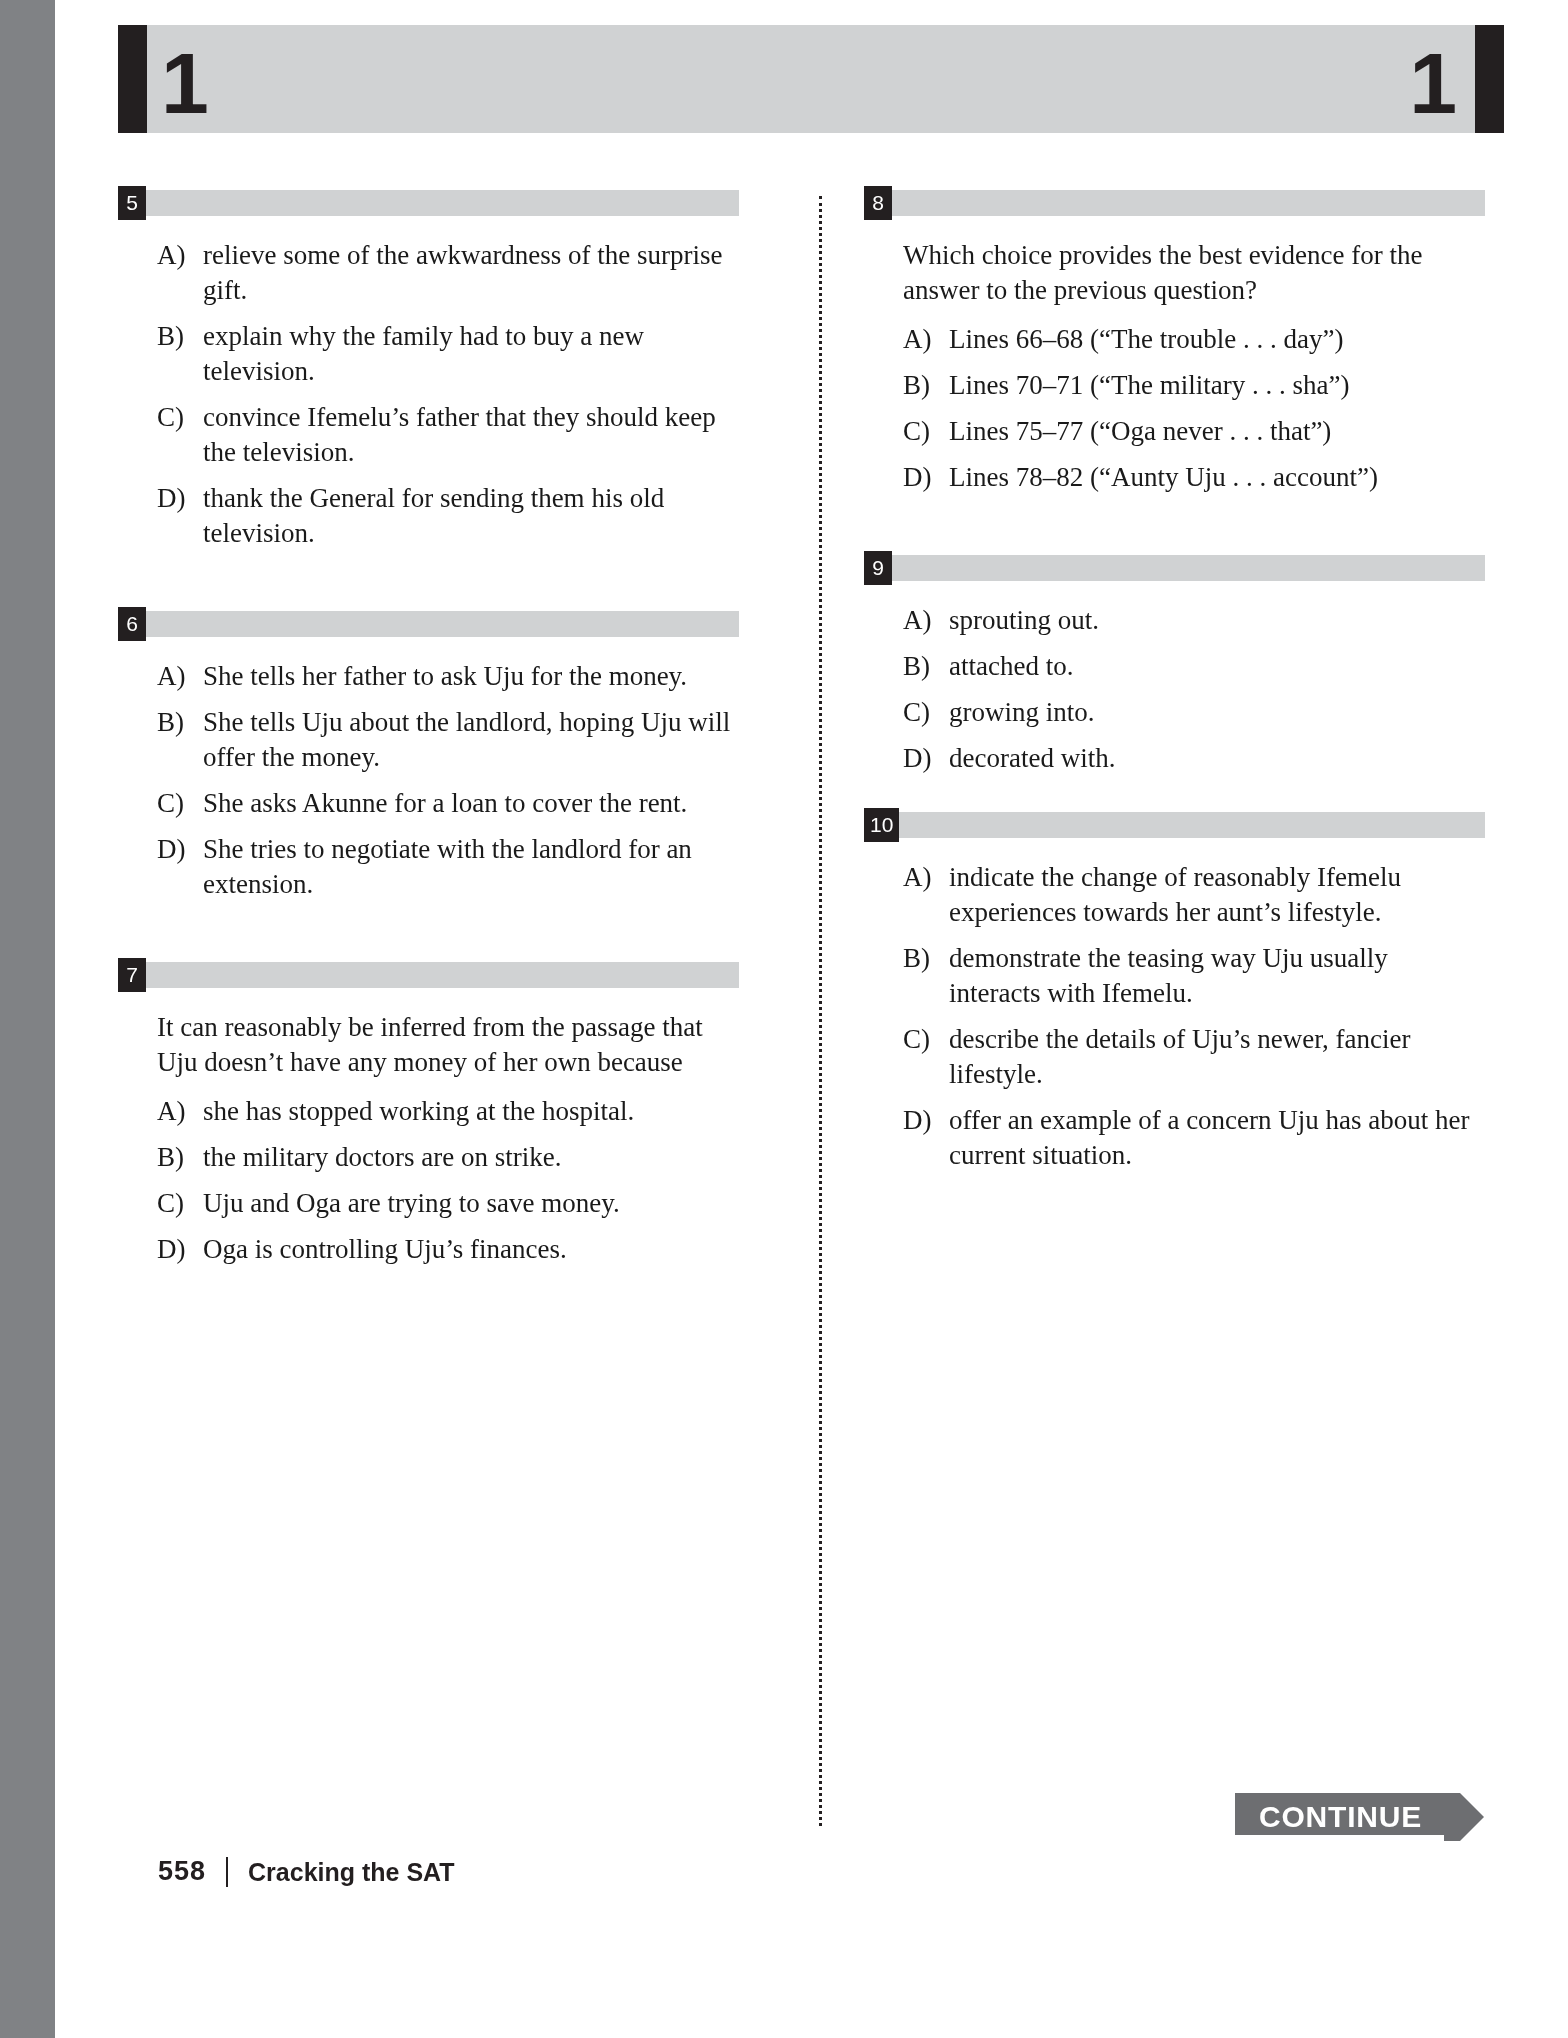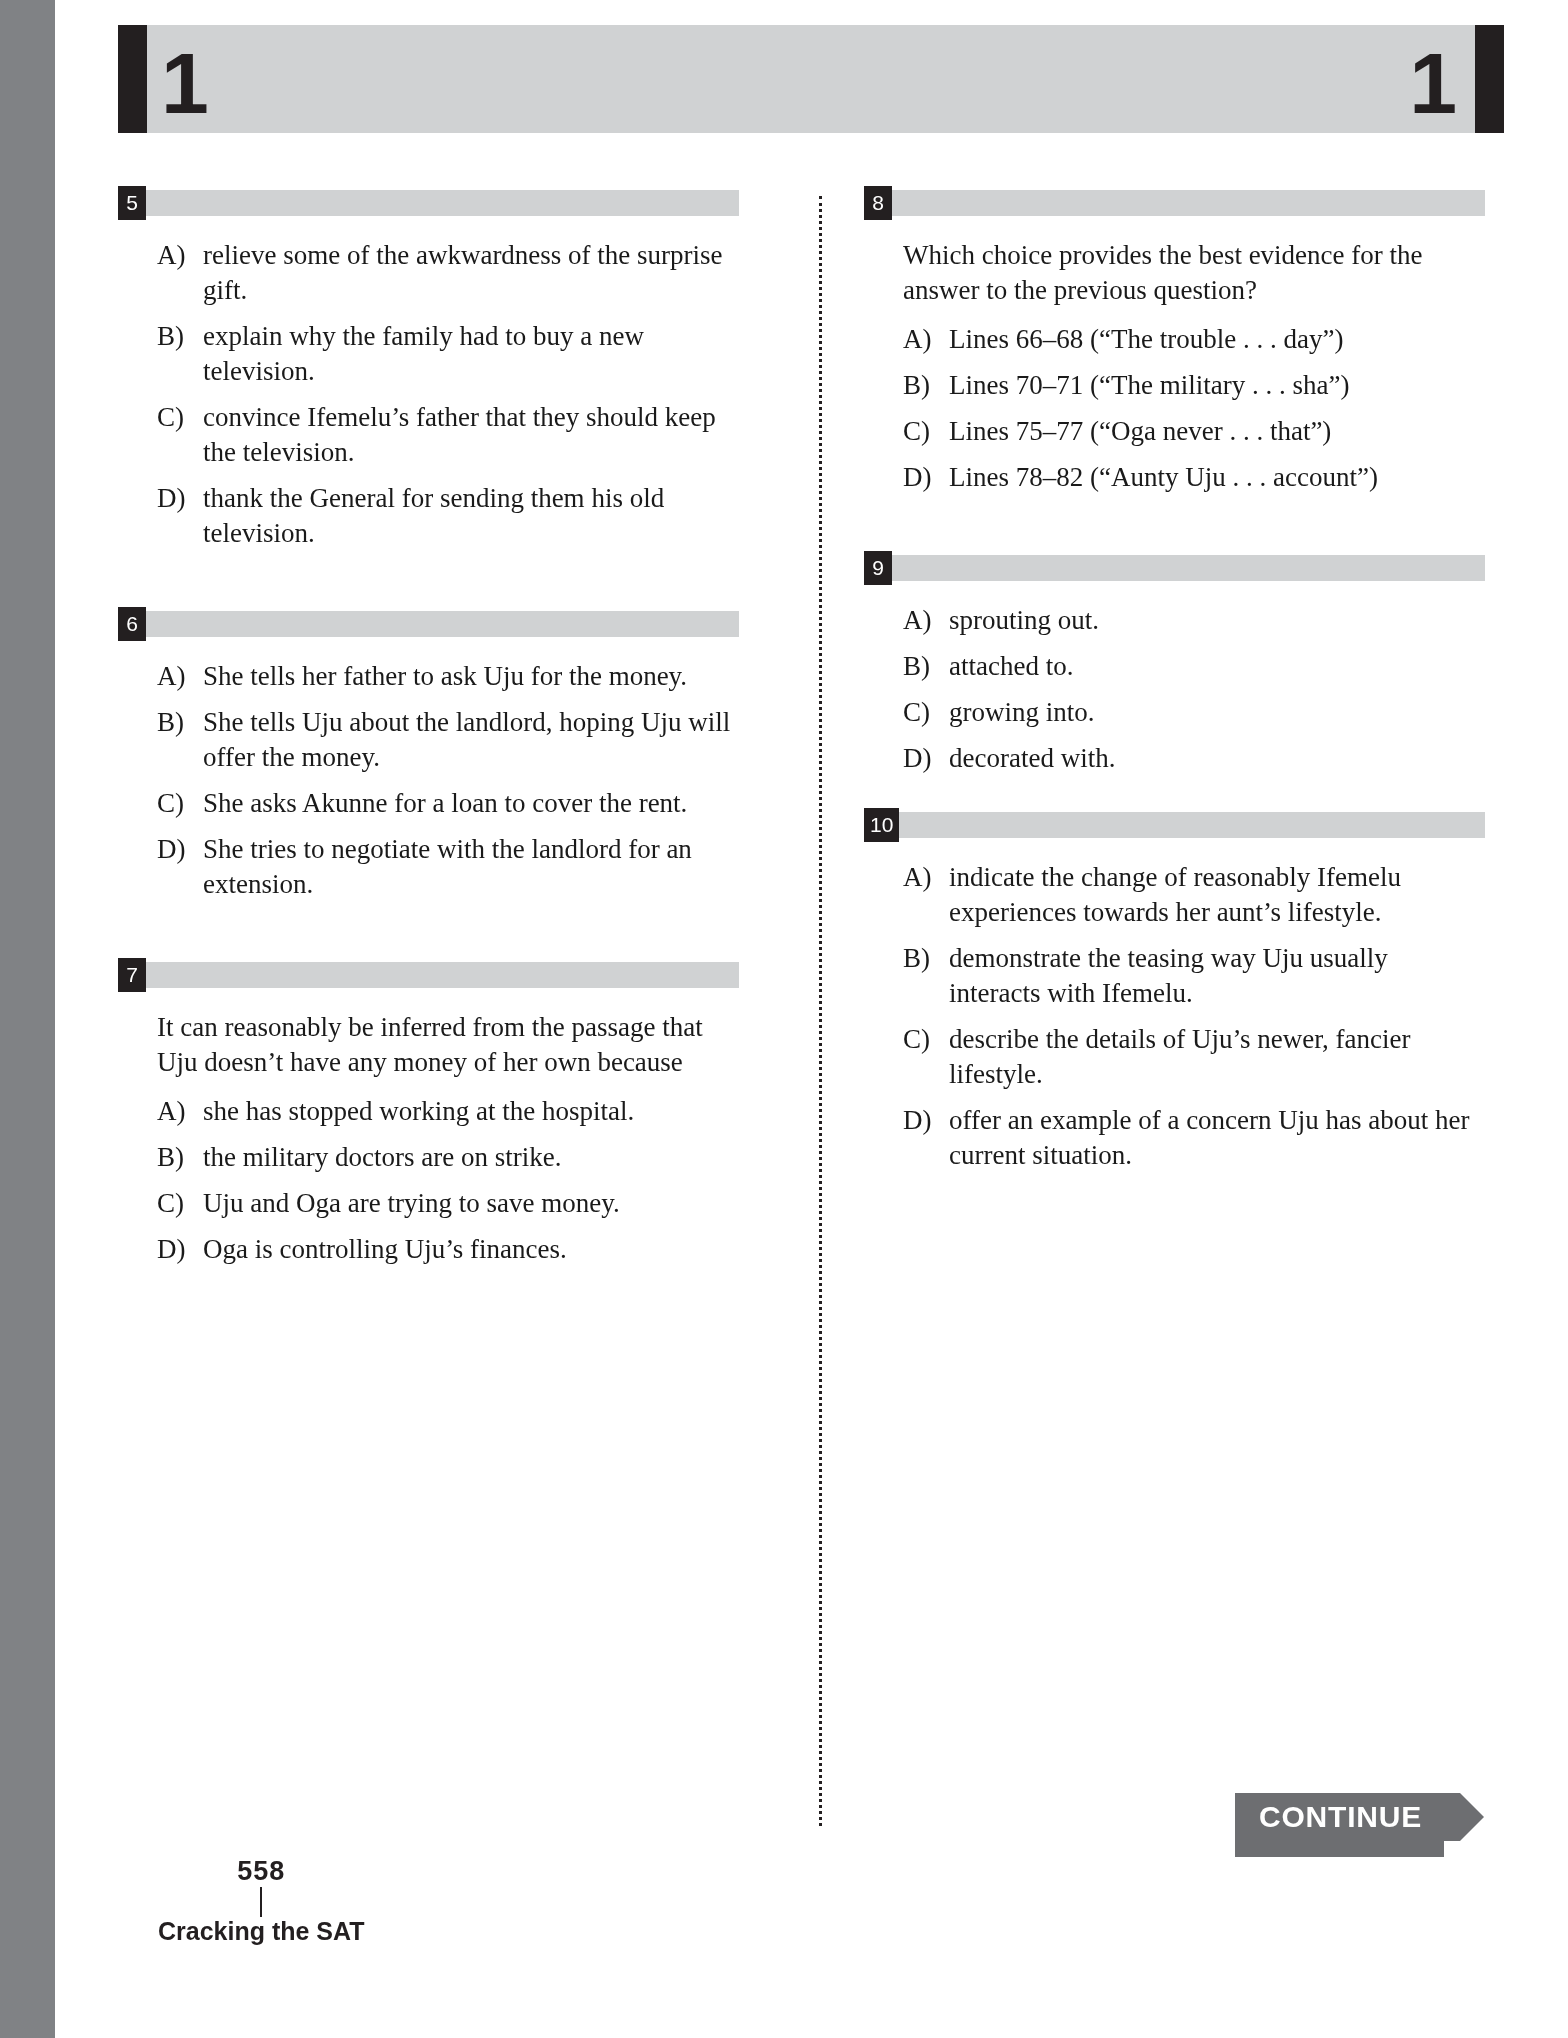--- a/index.html
+++ b/index.html
@@ -138,21 +138,21 @@
   }
   .choice-text {
     flex: 1 1 auto;
   }
 
   
   .continue {
     position: absolute;
     left: 1180px;
     top: 1793px;
-    height: 64px;
+    height: 42px;
     display: flex;
     align-items: stretch;
   }
   .continue-body {
     background: #6d6e71;
     color: #ffffff;
     font-family: "Liberation Sans", "DejaVu Sans", sans-serif;
     font-weight: bold;
     font-size: 30px;
     letter-spacing: 0.8px;
@@ -163,24 +163,23 @@
     width: 40px;
     height: 48px;
   }
 
   
   .footer {
     position: absolute;
     left: 103px;
     top: 1856px;
     display: flex;
-    align-items: center;
+    align-items: flex-end;
     font-family: "Liberation Sans", "DejaVu Sans", sans-serif;
     color: #231f20;
-    flex-direction: column;
   }
   .footer-page {
     font-weight: bold;
     font-size: 27px;
     letter-spacing: 1px;
   }
   .footer-rule {
     width: 2px;
     height: 30px;
     background: #231f20;

